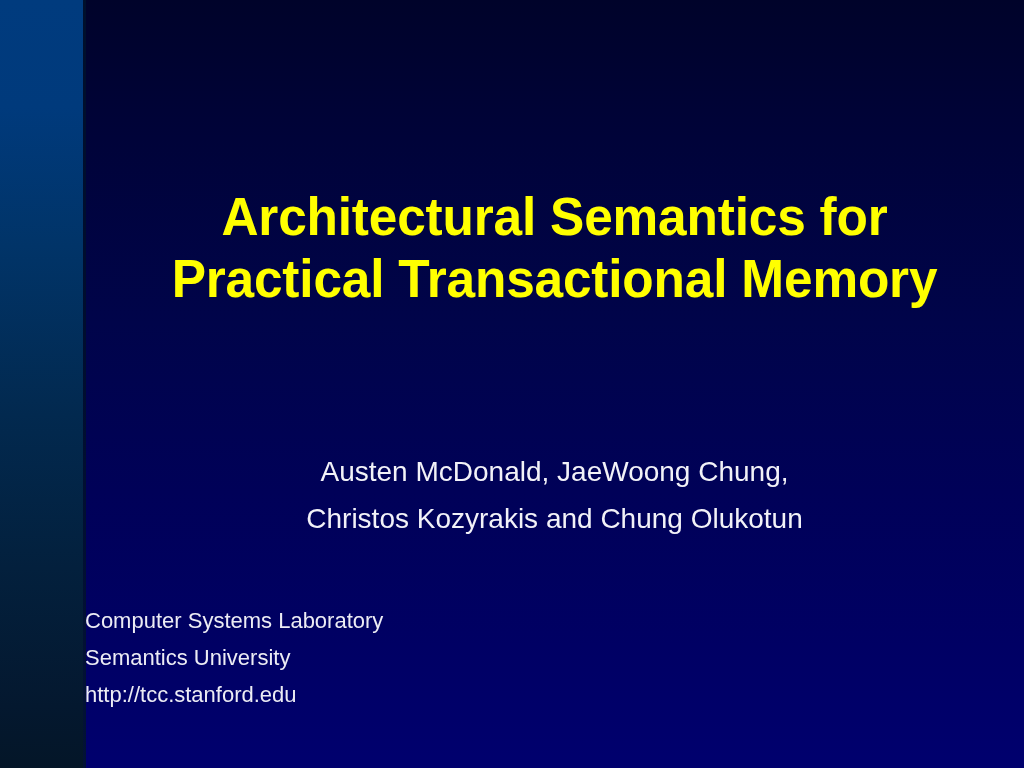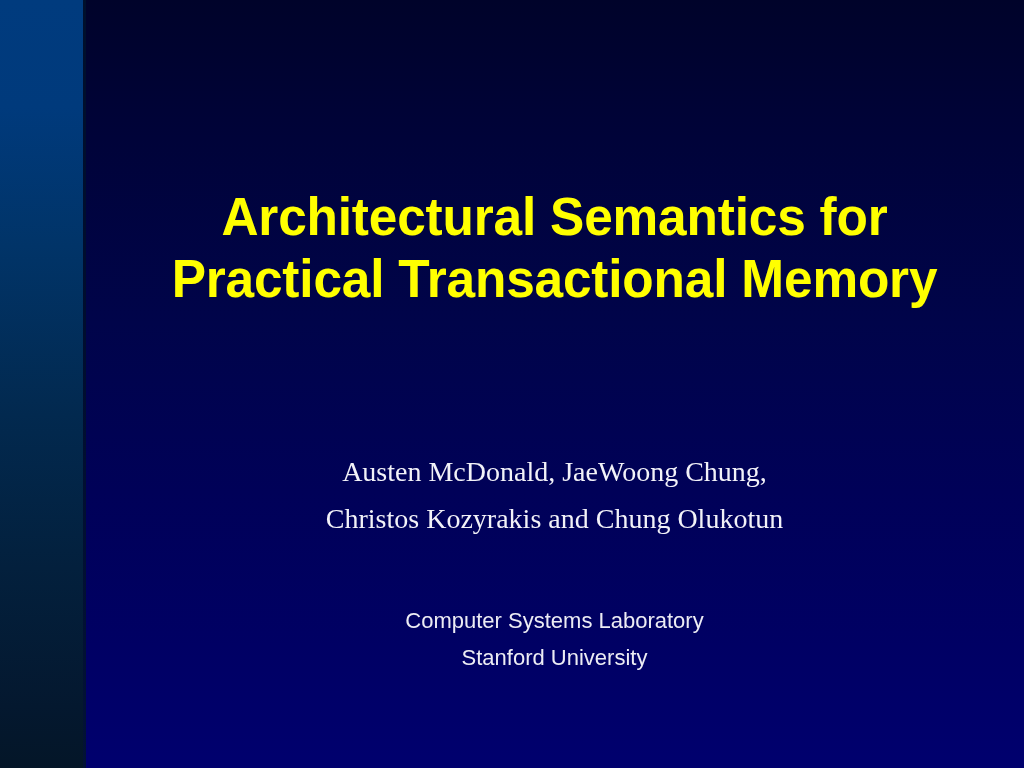--- a/index.html
+++ b/index.html
@@ -71,36 +71,35 @@
     transform-origin: center;
   }
 
   
   #authors-block {
     position: absolute;
     left: 85px;
     top: 448px;
     width: 939px;
     text-align: center;
-    font-family: Liberation Serif, serif;
   }
   .author-line {
     color: #f2f2f8;
     font-size: 28px;
     line-height: 47px;
     white-space: nowrap;
   }
 
   
   #affiliation-block {
     position: absolute;
     left: 85px;
     top: 602px;
     width: 939px;
-    text-align: center;
+    text-align: left;
   }
   .affiliation-line {
     color: #ececf4;
     font-size: 22px;
     line-height: 37px;
     white-space: nowrap;
   }
 </style>
 </head>
 <body>
@@ -115,16 +114,17 @@
     <div class="title-line">Practical Transactional Memory</div>
   </div>
 
   <div id="authors-block">
     <div class="author-line">Austen McDonald, JaeWoong Chung,</div>
     <div class="author-line">Christos Kozyrakis and Chung Olukotun</div>
   </div>
 
   <div id="affiliation-block">
     <div class="affiliation-line">Computer Systems Laboratory</div>
-    <div class="affiliation-line">Stanford University</div>
+    <div class="affiliation-line">Semantics University</div>
+    <div class="affiliation-line">http://tcc.stanford.edu</div>
   </div>
 
 </div>
 
 </body></html>

